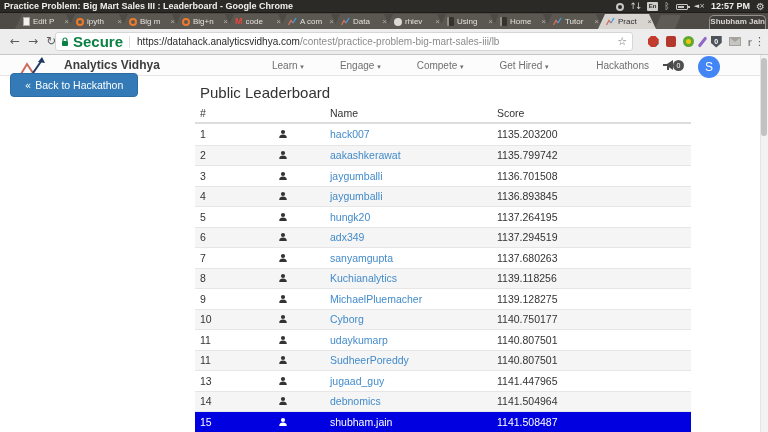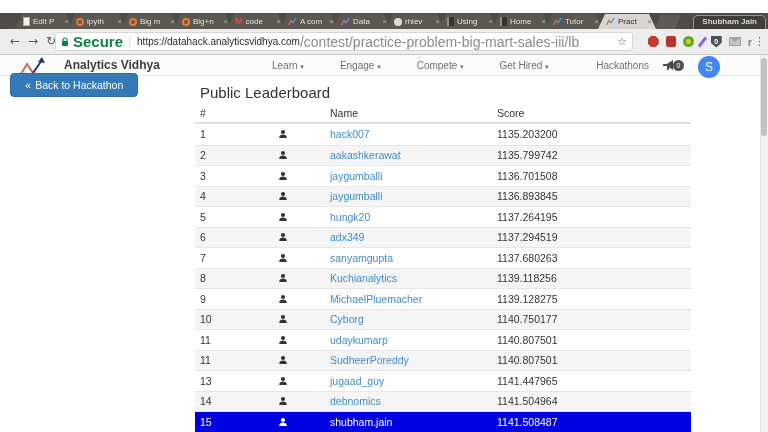--- a/index.html
+++ b/index.html
@@ -33,33 +33,33 @@
   .tab .cls { font-size:8px; color:#b0ada6; margin-left:2px; }
   .tab.active .cls { color:#6e6b65; }
   .fav { flex:0 0 auto; margin-right:3px; display:inline-flex; align-items:center; justify-content:center; }
   .fav-document { width:7px; height:9px; background:#f3f1ee; border:1px solid #aeaba5; }
   .fav-jupyter { width:8px; height:8px; border:2px solid #ee7a2b; border-radius:50%; }
   .fav-gmail { color:#e8453c; font-weight:bold; font-size:9px; line-height:9px; }
   .fav-github { width:8px; height:8px; background:#dcdad6; border-radius:50%; }
   .fav-book { width:7px; height:9px; background:#35332e; border-left:2px solid #908d87; border-radius:1px; }
   #newtab-btn { position:absolute; left:655px; top:2px; width:26px; height:14px; background:#6b6862; opacity:.55;
                 clip-path:polygon(6px 0, 100% 0, calc(100% - 6px) 100%, 0 100%); }
-  #profile-chip { position:absolute; right:2px; top:2px; height:14px; line-height:12px; padding:0 8px;
+  #profile-chip { position:absolute; right:2px; top:2px; height:14px; line-height:12px; padding:0 0;
                   border:1px solid #94918b; border-bottom:none; border-radius:5px 5px 0 0;
                   background:#403e3a; color:#d8d6d2; font-size:8px; font-weight:bold;margin-left:48px; }
 
   
   #toolbar { left:0; top:29px; width:768px; height:26px; background:#ededed; border-bottom:1px solid #c9c7c5; }
   .navbtn { position:absolute; top:0; height:25px; line-height:25px; font-size:12px; color:#5c5c5c; text-align:center; width:18px; }
   #omnibox { position:absolute; left:55px; top:3px; width:578px; height:19px; background:#fff; border:1px solid #d6d6d6;
              border-radius:3px; display:flex; align-items:center; padding:0 5px; }
   #secure-label { color:#0b8043; font-size:15px; font-weight:bold; margin:0 6px 0 4px; }
   #omni-sep { width:1px; height:12px; background:#ddd; margin-right:7px; }
   #url-host { font-size:10px; color:#28292b; white-space:nowrap; }
-  #url-path { font-size:14px; color:#8b8b8b; white-space:nowrap; }
+  #url-path { font-size:10px; color:#8b8b8b; white-space:nowrap; }
   #star-icon { margin-left:auto; font-size:11px; color:#767676; }
   #extensions { position:absolute; right:16px; top:0; height:25px; display:flex; align-items:center; gap:7px; }
   .ext { position:relative; display:inline-flex; align-items:center; justify-content:center; }
   .ext-octagon { width:11px; height:11px; background:#c23b2e; clip-path:polygon(30% 0,70% 0,100% 30%,100% 70%,70% 100%,30% 100%,0 70%,0 30%); }
   .ext-octagon i { position:absolute; right:-2px; bottom:-2px; width:5px; height:5px; background:#5f5f5f; border-radius:1px; }
   .ext-redsq { width:10px; height:11px; background:#b3372b; border-radius:2px; }
   .ext-greendot { width:11px; height:11px; background:#5ea832; border-radius:50%; position:relative; }
   .ext-greendot i { position:absolute; left:3px; top:3px; width:5px; height:5px; background:#f2c40f; border-radius:50%; }
   .ext-pen { width:3px; height:12px; background:#8f68c7; border-radius:2px; transform:rotate(38deg); }
   .ext-shield { width:11px; height:12px; background:#4d525a; clip-path:polygon(0 0,100% 0,100% 60%,50% 100%,0 60%);
@@ -109,20 +109,33 @@
 
   
   #scroll-track { right:0; top:55px; width:8px; height:377px; background:#f2f2f2; border-left:1px solid #e4e4e4; }
   #scroll-thumb { position:absolute; right:1px; top:3px; width:6px; height:78px; background:#c2c2c2; border-radius:3px; }
 </style>
 </head>
 <body>
 
 <div id="screen">
 
+  <div id="titlebar" class="abs">
+    <span id="window-title">Practice Problem: Big Mart Sales III : Leaderboard - Google Chrome</span>
+    <div id="tray">
+      <span class="tray-ic" id="net-icon"></span>
+      <span class="tray-ic glyph" style="letter-spacing:-2px;">↑↓</span>
+      <span class="tray-ic" id="kbd-en">En</span>
+      <span class="tray-ic glyph" style="font-family:'DejaVu Sans',sans-serif;">ᛒ</span>
+      <span class="tray-ic" id="battery"></span>
+      <span class="tray-ic glyph" style="font-size:7px;">◄×</span>
+      <span class="tray-ic" id="clock">12:57 PM</span>
+      <span class="tray-ic glyph" style="font-size:10px;">⚙</span>
+    </div>
+  </div>
 
   <div id="tabstrip" class="abs">
     <div id="tabs">
         <div class="tab">
           <span class="fav fav-document"></span>
           <span class="lbl">Edit P</span>
           <span class="cls">×</span>
         </div>
         <div class="tab">
           <span class="fav fav-jupyter"></span>

